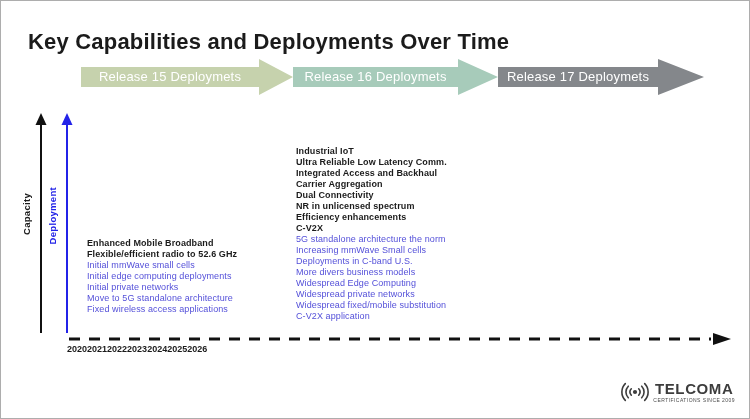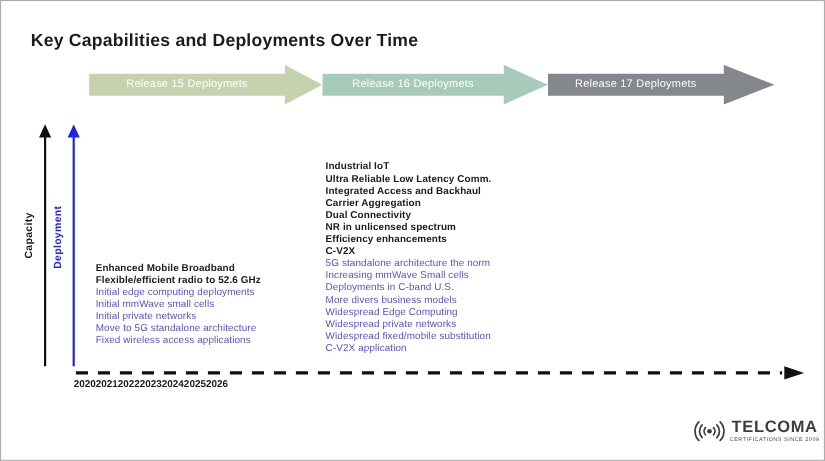--- a/index.html
+++ b/index.html
@@ -2,29 +2,29 @@
 <html><head>
 <meta charset="utf-8">
 <style>
   html,body{margin:0;padding:0;background:#e8e8e8;}
   .canvas{
     position:relative; width:750px; height:419px; background:#ffffff;
     border:1px solid #adadad; box-sizing:border-box; overflow:hidden;
     font-family:"Liberation Sans", sans-serif; color:#1b1b1b;
   }
   .title{
-    position:absolute; left:27px; top:28px; font-size:16px; font-weight:700;
+    position:absolute; left:27px; top:28px; font-size:22px; font-weight:700;
     letter-spacing:0.2px; color:#1b1b1b;
   }
   
   .rel-arrow{ position:absolute; top:58px; height:36px; }
   .rel-arrow svg{ position:absolute; left:0; top:0; display:block; }
   .rel-arrow .arrow-label{
     position:absolute; top:8px; height:20px; line-height:20px; left:0;
-    text-align:center; font-size:10px; color:#ffffff; letter-spacing:0.2px;
+    text-align:center; font-size:13px; color:#ffffff; letter-spacing:0.2px;
   }
   #arrow1{ left:80px;  width:212px; }
   #arrow2{ left:292px; width:205px; }
   #arrow3{ left:497px; width:206px;padding-left:30px; }
   #arrow1 .arrow-label{ width:178px; }
   #arrow2 .arrow-label{ width:165px; }
   #arrow3 .arrow-label{ width:160px; }
   
   .vaxes{ position:absolute; left:30px; top:112px; }
   .vlabel{
@@ -41,21 +41,21 @@
     font-size:9px; font-weight:700; color:#1b1b1b;
   }
   
   .tblock{ position:absolute; font-size:9px; line-height:11px; letter-spacing:0.1px; }
   .tblock .black-lines{ font-weight:700; color:#1b1b1b; }
   .tblock .blue-lines{ font-weight:400; }
   #block-2020{ left:86px;  top:237px; }
   #block-2022{ left:295px; top:145px; }
   #block-2024{ left:508px; top:98px; }
   
-  .logo{ position:absolute; right:4px; bottom:13px; display:flex; align-items:center;justify-content:space-between; }
+  .logo{ position:absolute; right:14px; bottom:13px; display:flex; align-items:center;justify-content:space-between; }
   .logo-icon{ margin-right:3px; }
   .logo-text{ display:flex; flex-direction:column; align-items:center; }
   .logo-name{ font-size:15px; font-weight:700; letter-spacing:0.6px; color:#3d3d3d; line-height:14px; }
   .logo-tagline{ font-size:5px; letter-spacing:0.45px; color:#4a4a4a; margin-top:1px; white-space:nowrap; }
 </style>
 </head>
 <body>
 
 <div class="canvas">
 
@@ -104,22 +104,22 @@
       <div>2025</div>
       <div>2026</div>
     </div>
 
   <div class="tblock" id="block-2020">
     <div class="black-lines">
         <div>Enhanced Mobile Broadband</div>
         <div>Flexible/efficient radio to 52.6 GHz</div>
       </div>
     <div class="blue-lines" style="color: rgb(84, 80, 217);">
+        <div>Initial mmWave small cells</div>
         <div>Initial edge computing deployments</div>
-        <div>Initial mmWave small cells</div>
         <div>Initial private networks</div>
         <div>Move to 5G standalone architecture</div>
         <div>Fixed wireless access applications</div>
       </div>
   </div>
 
   <div class="tblock" id="block-2022">
     <div class="black-lines">
         <div>Industrial IoT</div>
         <div>Ultra Reliable Low Latency Comm.</div>

